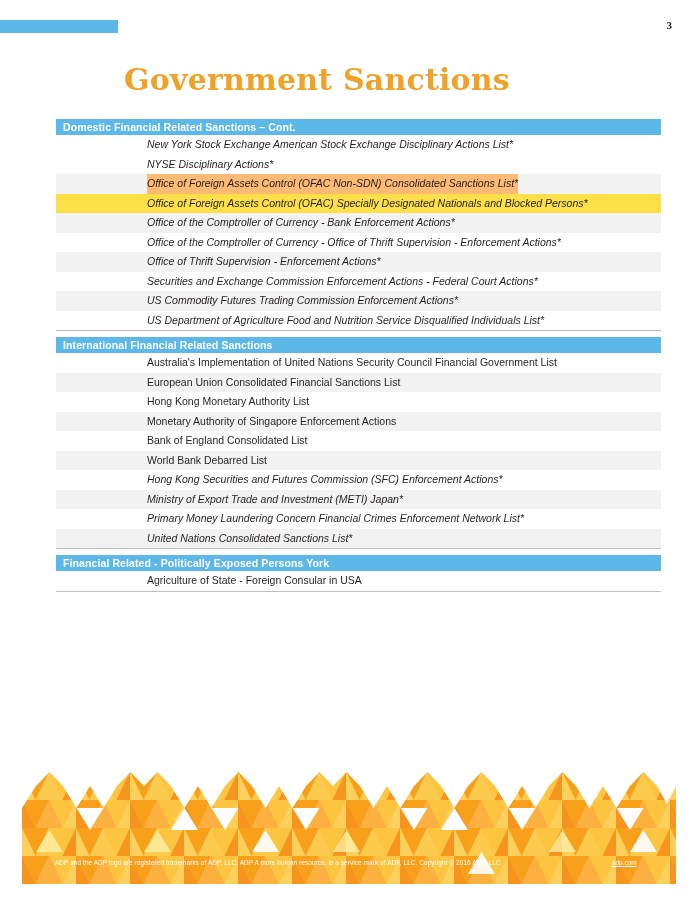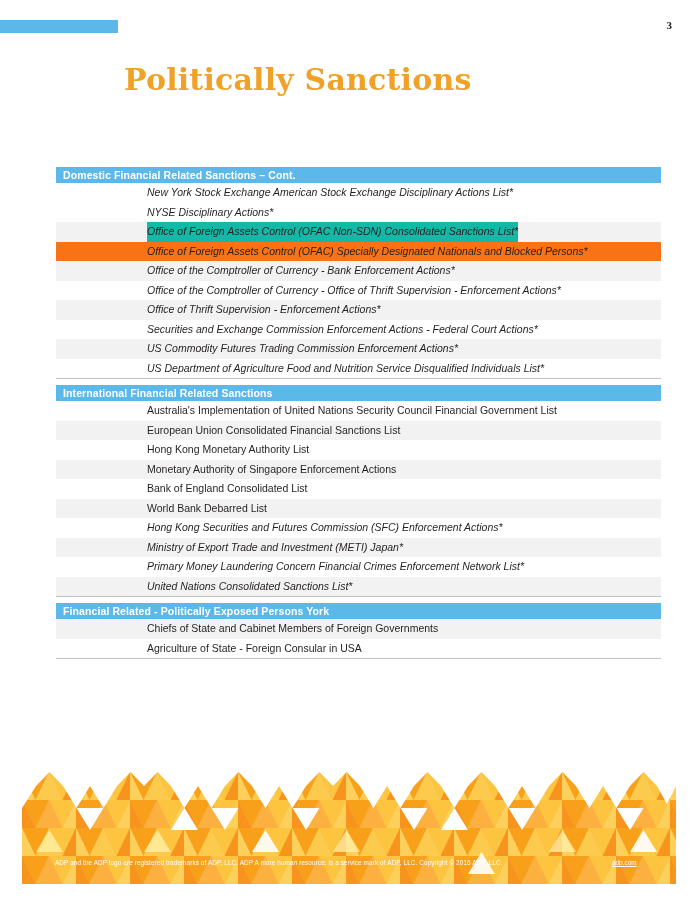--- a/index.html
+++ b/index.html
@@ -46,21 +46,20 @@
     letter-spacing: 0.2px;
     white-space: nowrap;
   }
 
   
   .sanctions-table {
     position: absolute;
     left: 56px;
     top: 119px;
     width: 605px;
-    margin-top: 48px;
   }
   .section-header {
     background: #5BB8E8;
     color: #ffffff;
     font-size: 10.5px;
     font-weight: bold;
     height: 16px;
     line-height: 16px;
     padding-left: 7px;
     box-sizing: border-box;
@@ -77,24 +76,24 @@
     white-space: nowrap;
     overflow: hidden;
   }
   .row.alt {
     background: #F2F2F2;
   }
   .row.italic {
     font-style: italic;
   }
   .row.hl-full {
-    background: #f97316;
+    background: #fde047;
   }
   .row .hl-text {
-    background: #14b8a6;
+    background: #fdba74;
     padding: 8px 0;
   }
   .section-gap {
     height: 6px;
   }
   .section-rule {
     height: 1px;
     background: #bfbfbf;
     margin-left: 0;
   }
@@ -128,21 +127,21 @@
     color: #ffffff;
     white-space: nowrap;
   }
 </style>
 </head>
 <body>
 
 <div class="top-accent-bar"></div>
 <div class="page-number">3</div>
 
-<div class="page-title">Politically Sanctions</div>
+<div class="page-title">Government Sanctions</div>
 
 <div class="sanctions-table" id="table-root">
     <div class="section-header">Domestic Financial Related Sanctions – Cont.</div>
     <div class="row italic">New York Stock Exchange American Stock Exchange Disciplinary Actions List*</div>
     <div class="row italic">NYSE Disciplinary Actions*</div>
     <div class="row alt italic"><span class="hl-text">Office of Foreign Assets Control (OFAC Non-SDN) Consolidated Sanctions List*</span></div>
     <div class="row italic hl-full">Office of Foreign Assets Control (OFAC) Specially Designated Nationals and Blocked Persons*</div>
     <div class="row alt italic">Office of the Comptroller of Currency - Bank Enforcement Actions*</div>
     <div class="row italic">Office of the Comptroller of Currency - Office of Thrift Supervision - Enforcement Actions*</div>
     <div class="row alt italic">Office of Thrift Supervision - Enforcement Actions*</div>
@@ -158,21 +157,20 @@
     <div class="row alt">Monetary Authority of Singapore Enforcement Actions</div>
     <div class="row">Bank of England Consolidated List</div>
     <div class="row alt">World Bank Debarred List</div>
     <div class="row italic">Hong Kong Securities and Futures Commission (SFC) Enforcement Actions*</div>
     <div class="row alt italic">Ministry of Export Trade and Investment (METI) Japan*</div>
     <div class="row italic">Primary Money Laundering Concern Financial Crimes Enforcement Network List*</div>
     <div class="row alt italic">United Nations Consolidated Sanctions List*</div>
     <div class="section-rule"></div>
     <div class="section-gap"></div>
     <div class="section-header">Financial Related - Politically Exposed Persons York</div>
-    <div class="row alt">Chiefs of State and Cabinet Members of Foreign Governments</div>
     <div class="row">Agriculture of State - Foreign Consular in USA</div>
     <div class="section-rule"></div>
   </div>
 
 <div class="footer-art">
   <svg width="654" height="112" viewBox="0 0 654 112" xmlns="http://www.w3.org/2000/svg" aria-hidden="true">
     <defs>
       <pattern id="tri" width="54" height="56" patternUnits="userSpaceOnUse">
         <rect width="54" height="56" fill="#FBB040"></rect>
         <polygon points="0,0 27,0 13.5,28" fill="#F9A01B"></polygon>

